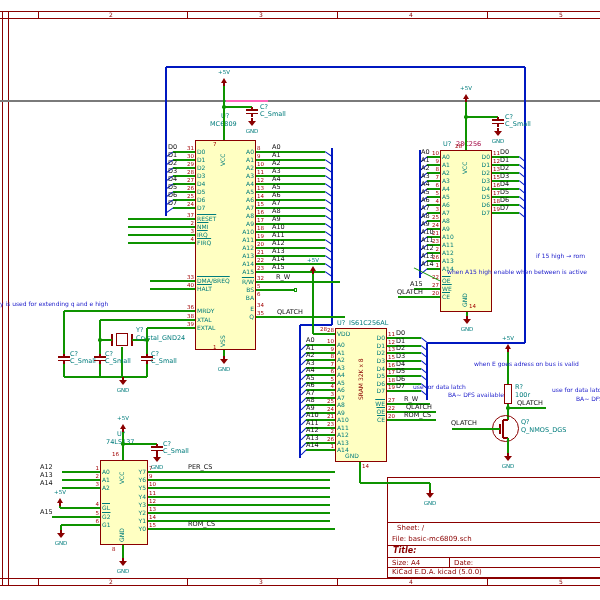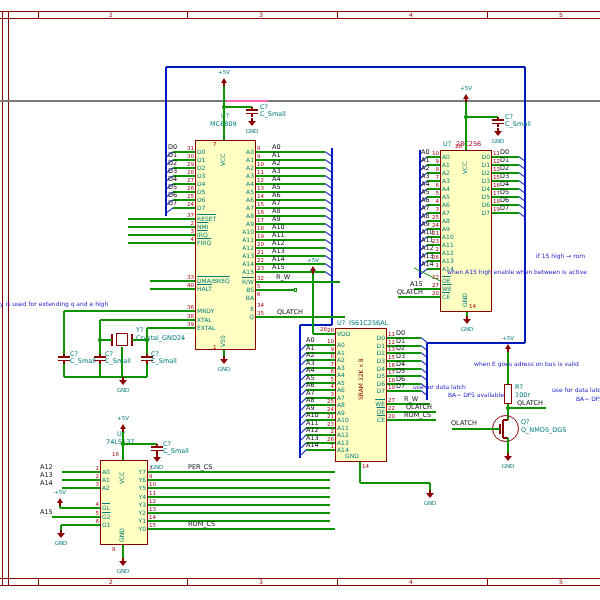--- a/index.html
+++ b/index.html
@@ -17,20 +17,33 @@
   .tbt{color:#8a0000;font-size:7px;line-height:8px;white-space:nowrap;}
   .tbtitle{color:#8a0000;font-size:8px;font-weight:bold;font-style:italic;white-space:nowrap;}
   .ov{text-decoration:overline;}
   .bodylbl{color:#8a0000;font-size:6px;white-space:nowrap;}
 </style>
 </head>
 <body>
 
 <div id="sheet">
 
+  <div class="abs" style="left:387px;top:477px;width:212px;height:99px;border:1.3px solid #8a0000;border-right:none;">
+    <div class="abs" style="left:0;top:44px;width:100%;height:0;border-top:1px solid #8a0000;"></div>
+    <div class="abs" style="left:0;top:67px;width:100%;height:0;border-top:1px solid #8a0000;"></div>
+    <div class="abs" style="left:0;top:79px;width:100%;height:0;border-top:1px solid #8a0000;"></div>
+    <div class="abs" style="left:0;top:89px;width:100%;height:0;border-top:1px solid #8a0000;"></div>
+    <div class="abs" style="left:61px;top:79px;width:0;height:10px;border-left:1px solid #8a0000;"></div>
+    <div class="abs tbt" style="left:9px;top:46px;">Sheet: /</div>
+    <div class="abs tbt" style="left:4px;top:57px;">File: basic-mc6809.sch</div>
+    <div class="abs tbtitle" style="left:5px;top:68px;">Title:</div>
+    <div class="abs tbt" style="left:4px;top:81px;">Size: A4</div>
+    <div class="abs tbt" style="left:66px;top:81px;">Date:</div>
+    <div class="abs tbt" style="left:4px;top:90px;">KiCad E.D.A.  kicad (5.0.0)</div>
+  </div>
 <div class="abs" style="left: 0px; top: 10.5px; width: 600px; height: 1px; background: rgb(138, 0, 0);"></div>
     <div class="abs" style="left: 0px; top: 17.5px; width: 600px; height: 1px; background: rgb(138, 0, 0);"></div>
     <div class="abs" style="left: 0px; top: 577.5px; width: 600px; height: 1px; background: rgb(138, 0, 0);"></div>
     <div class="abs" style="left: 0px; top: 584.5px; width: 600px; height: 1px; background: rgb(138, 0, 0);"></div>
     <div class="abs" style="left: 1.5px; top: 11px; width: 1px; height: 574px; background: rgb(138, 0, 0);"></div>
     <div class="abs" style="left: 7.5px; top: 11px; width: 1px; height: 574px; background: rgb(138, 0, 0);"></div>
     <div class="abs" style="left: 37.5px; top: 11px; width: 1px; height: 7px; background: rgb(138, 0, 0);"></div>
     <div class="abs" style="left: 37.5px; top: 578px; width: 1px; height: 7px; background: rgb(138, 0, 0);"></div>
     <div class="abs" style="left: 186.5px; top: 11px; width: 1px; height: 7px; background: rgb(138, 0, 0);"></div>
     <div class="abs" style="left: 186.5px; top: 578px; width: 1px; height: 7px; background: rgb(138, 0, 0);"></div>

